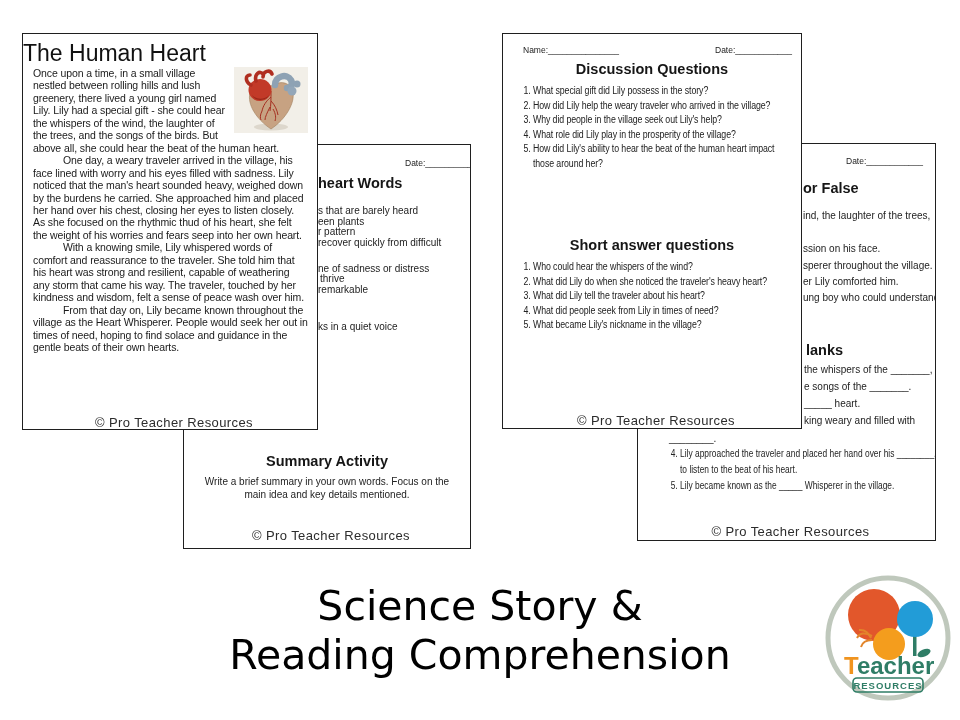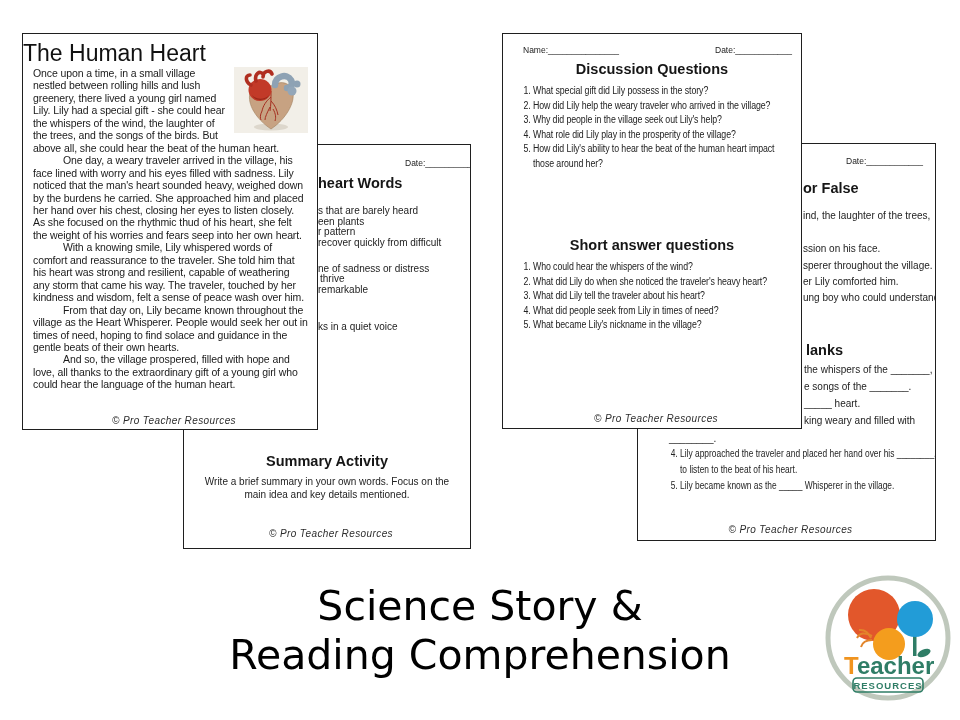--- a/index.html
+++ b/index.html
@@ -16,21 +16,21 @@
   #page-vocab{left:183px;top:144px;width:288px;height:405px;z-index:1;}
   #page-discussion{left:502px;top:33px;width:300px;height:396px;z-index:3;padding-left:48px;}
   #page-truefalse{left:637px;top:143px;width:299px;height:398px;z-index:1;}
 
   
   .story-title{left:0;right:0;top:6px;text-align:left;font-size:23px;color:#111;}
   .story-body{left:10px;right:9px;top:33px;font-size:10.5px;line-height:12.45px;letter-spacing:-0.1px;color:#1a1a1a;}
   .story-body p{margin:0;}
   .story-body p.indent{text-indent:30px;}
   .heart-img{float:right;width:74px;height:66px;margin:0 0 3px 6px;}
-  .footer{position:absolute;left:8px;right:0;text-align:center;font-size:10px;letter-spacing:0.4px;color:#2c2c2c;font-style:italic;}
+  .footer{position:absolute;left:8px;right:0;text-align:center;font-size:13px;letter-spacing:0.4px;color:#2c2c2c;}
 
   
   .small-label{font-size:8.5px;color:#222;}
   .h15{font-weight:700;font-size:14.5px;color:#161616;white-space:nowrap;}
   .frag{font-size:10px;color:#232323;white-space:nowrap;}
   .centered{left:0;right:0;text-align:center;}
 
   
   .q-list{margin:0;padding:0 0 0 34px;font-size:10px;letter-spacing:-0.1px;color:#222;
           transform:scaleX(0.88);transform-origin:0 0;white-space:nowrap;width:330px;}
@@ -81,21 +81,20 @@
         </g>
         <path d="M41 18 C41 9 53 6 57 13 C59 17 57 21 53 21" stroke="#8ea2b4" stroke-width="6.5" fill="none" stroke-linecap="round"></path>
         <circle cx="58" cy="24" r="4.5" fill="#93a6b8"></circle>
         <circle cx="63" cy="17" r="3.5" fill="#8ea2b4"></circle>
       </svg>
     </div>
     <p>Once upon a time, in a small village nestled between rolling hills and lush greenery, there lived a young girl named Lily. Lily had a special gift - she could hear the whispers of the wind, the laughter of the trees, and the songs of the birds. But above all, she could hear the beat of the human heart.</p>
     <p class="indent">One day, a weary traveler arrived in the village, his face lined with worry and his eyes filled with sadness. Lily noticed that the man's heart sounded heavy, weighed down by the burdens he carried. She approached him and placed her hand over his chest, closing her eyes to listen closely. As she focused on the rhythmic thud of his heart, she felt the weight of his worries and fears seep into her own heart.</p>
     <p class="indent">With a knowing smile, Lily whispered words of comfort and reassurance to the traveler. She told him that his heart was strong and resilient, capable of weathering any storm that came his way. The traveler, touched by her kindness and wisdom, felt a sense of peace wash over him.</p>
     <p class="indent">From that day on, Lily became known throughout the village as the Heart Whisperer. People would seek her out in times of need, hoping to find solace and guidance in the gentle beats of their own hearts.</p>
-    <p class="indent">And so, the village prospered, filled with hope and love, all thanks to the extraordinary gift of a young girl who could hear the language of the human heart.</p>
   </div>
   <div class="footer" style="top:381px;">© Pro Teacher Resources</div>
 </div>
 
 <div class="page" id="page-vocab">
   <div class="abs small-label" style="left:197px;top:13px;padding-left:24px;">Date:______________</div>
   <div class="abs h15" style="left:134px;top:30px;">heart Words</div>
   <div class="abs frag" style="left:134px;top:60px;">s that are barely heard</div>
   <div class="abs frag" style="left:134px;top:71px;">een plants</div>
   <div class="abs frag" style="left:134px;top:81px;">r pattern</div>

